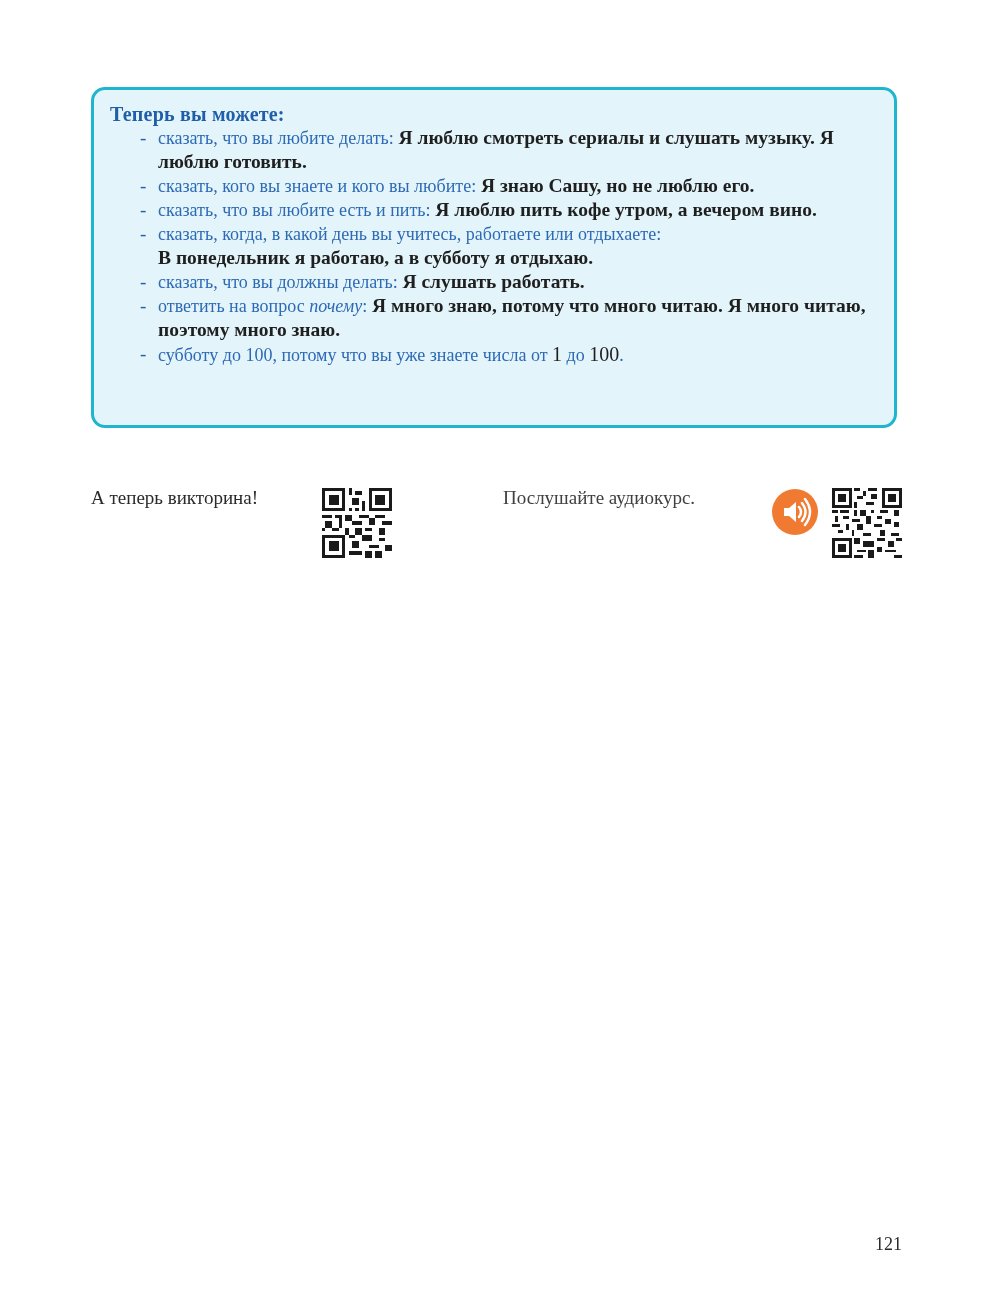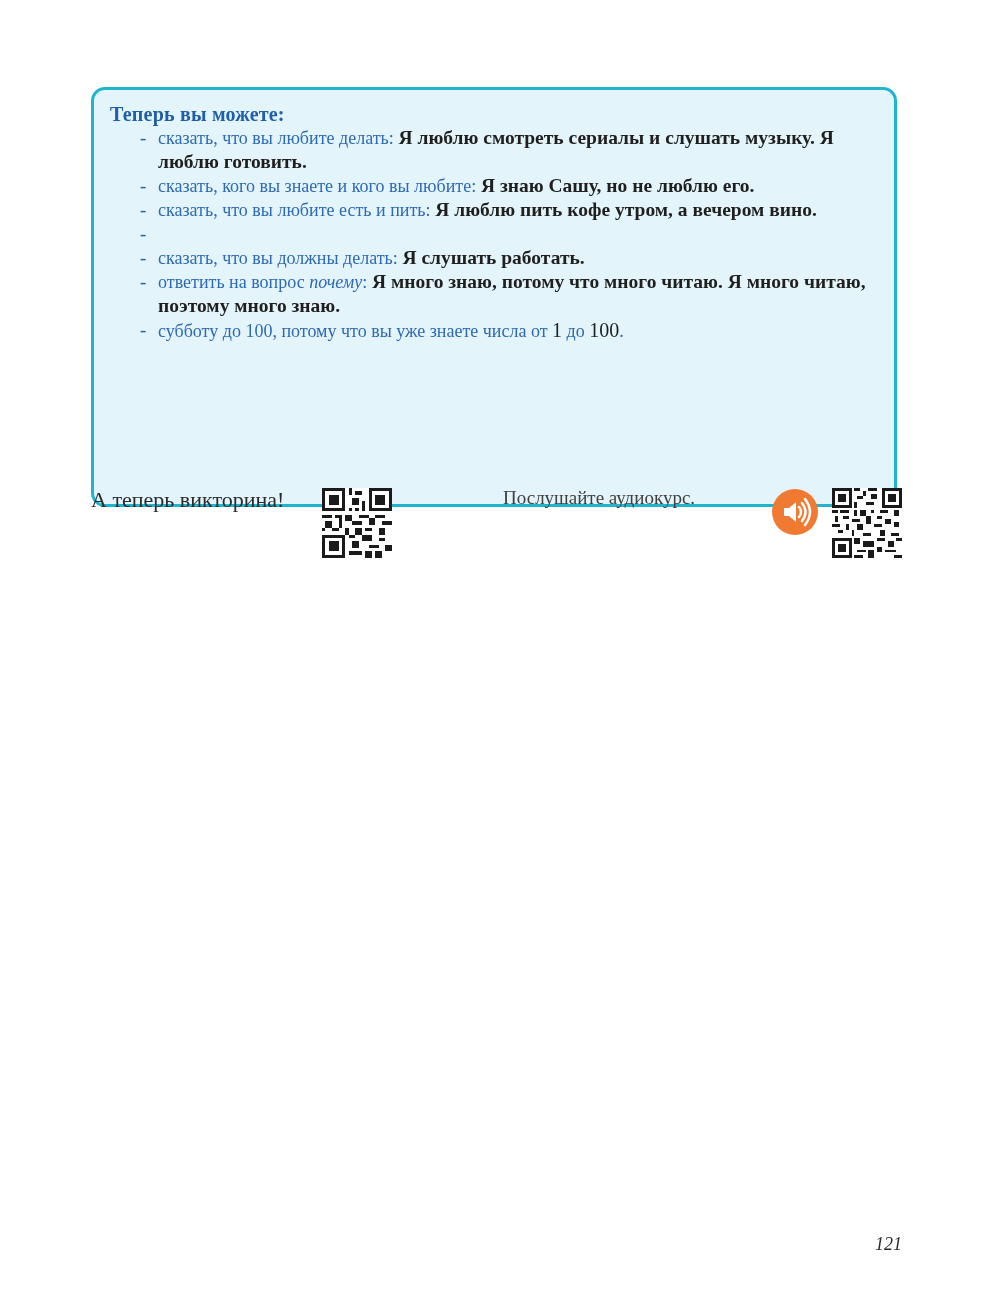--- a/index.html
+++ b/index.html
@@ -12,21 +12,21 @@
       height: 1300px;
       position: relative;
       font-family: "DejaVu Serif", "Liberation Serif", serif;
       overflow: hidden;
     }
     .summary-box {
       position: absolute;
       left: 91px;
       top: 87px;
       width: 806px;
-      height: 420px;
+      height: 341px;
       box-sizing: border-box;
       border: 3px solid #1fb5cf;
       border-radius: 14px;
       background: #e3f5fb;
       padding: 12px 16px 0 16px;
     }
     .summary-title {
       font-family: "Liberation Serif", serif;
       font-weight: bold;
       color: #1f5ea8;
@@ -62,21 +62,21 @@
     .black-num {
       color: #1f1f1f;
       font-size: 20px;
     }
 
     .footer-left-text {
       position: absolute;
       left: 91px;
       top: 487px;
       font-family: "Liberation Serif", serif;
-      font-size: 22px;
+      font-size: 19px;
       color: #2a2a2a;
     }
     .footer-right-text {
       position: absolute;
       left: 503px;
       top: 487px;
       font-family: "Liberation Serif", serif;
       font-size: 19px;
       color: #404040;
     }
@@ -94,21 +94,20 @@
       width: 46px;
       height: 46px;
       border-radius: 50%;
       background: #f07a32;
     }
     .page-number {
       position: absolute;
       right: 98px;
       top: 1234px;
       font-family: "Liberation Serif", serif;
-      font-style: italic;
       font-size: 18px;
       color: #2a2a2a;
     }
   </style>
 </head>
 <body>
 
 <div class="summary-box">
   <p class="summary-title">Теперь вы можете:</p>
 
@@ -125,21 +124,22 @@
   </div>
 
   <div class="item">
     <span class="dash">-</span>
     <span class="blue">сказать, что вы любите есть и пить:</span>
     <span class="black">Я люблю пить кофе утром, а вечером вино.</span>
   </div>
 
   <div class="item">
     <span class="dash">-</span>
-    <br>
+    <span class="blue">сказать, когда, в какой день вы учитесь, работаете или отдыхаете:</span><br>
+    <span class="black">В понедельник я работаю, а в субботу я отдыхаю.</span>
   </div>
 
   <div class="item">
     <span class="dash">-</span>
     <span class="blue">сказать, что вы должны делать:</span>
     <span class="black">Я слушать работать.</span>
   </div>
 
   <div class="item">
     <span class="dash">-</span>

